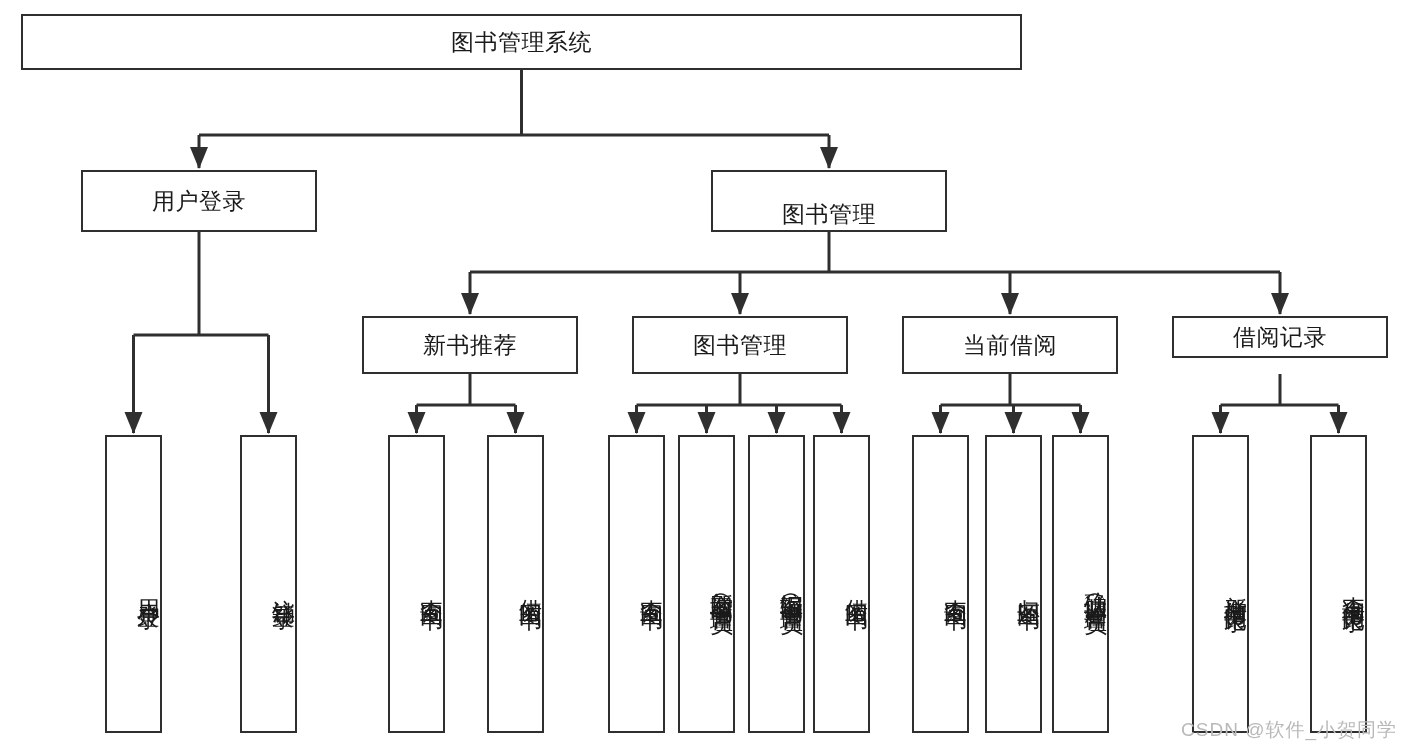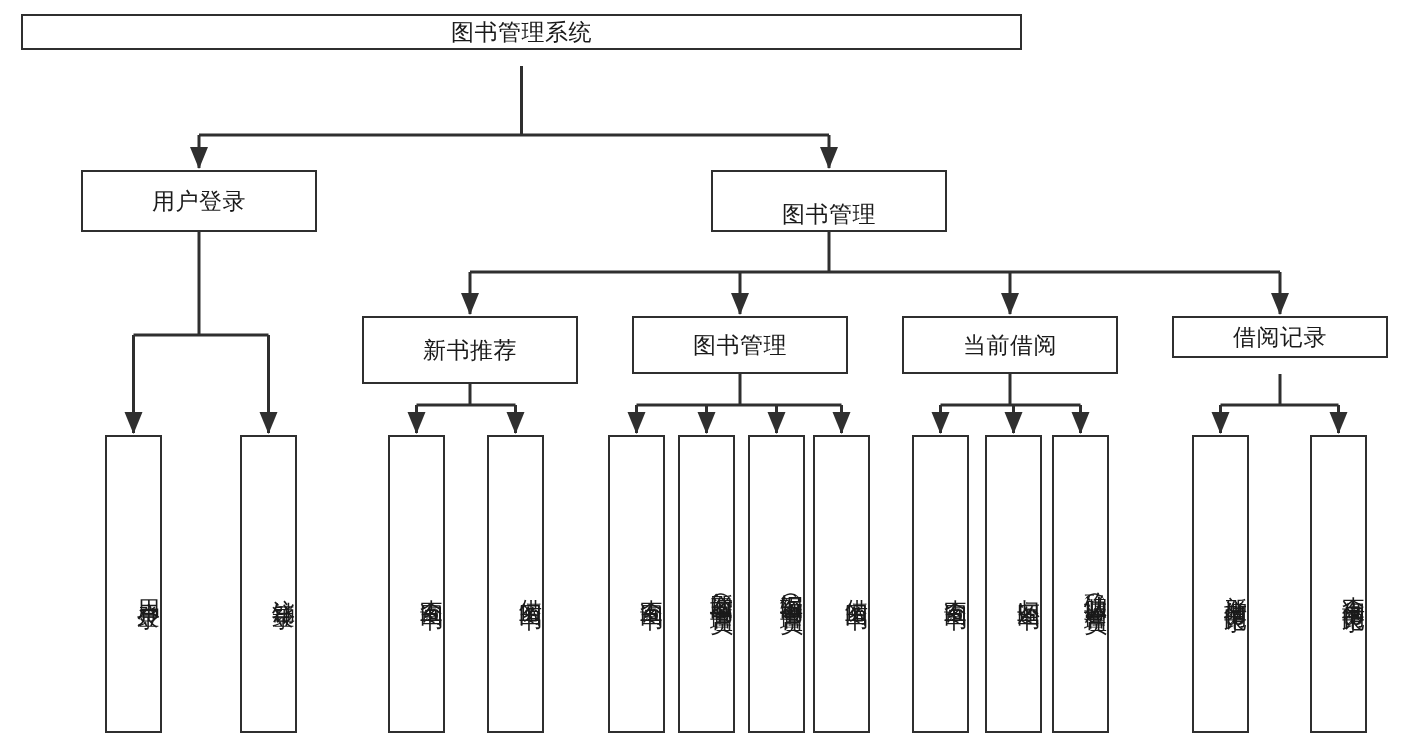--- a/index.html
+++ b/index.html
@@ -121,30 +121,30 @@
       <polygon points="1071.5,412 1089.5,412 1080.5,434" fill="#2f2f2f"></polygon>
       <line x1="1280" y1="374" x2="1280" y2="405" stroke="#2f2f2f" stroke-width="3"></line>
       <line x1="1220.5" y1="405" x2="1338.5" y2="405" stroke="#2f2f2f" stroke-width="3"></line>
       <line x1="1220.5" y1="405" x2="1220.5" y2="433" stroke="#2f2f2f" stroke-width="3"></line>
       <polygon points="1211.5,412 1229.5,412 1220.5,434" fill="#2f2f2f"></polygon>
       <line x1="1338.5" y1="405" x2="1338.5" y2="433" stroke="#2f2f2f" stroke-width="3"></line>
       <polygon points="1329.5,412 1347.5,412 1338.5,434" fill="#2f2f2f"></polygon>
     </svg>
 
   <div id="nodes-layer">
-      <div class="node horiz" style="left: 21px; top: 14px; width: 1001px; height: 36px;">
+      <div class="node horiz" style="left: 21px; top: 14px; width: 1001px; height: 56px;">
         <span class="htext">图书管理系统</span>
       </div>
       <div class="node horiz" style="left: 81px; top: 170px; width: 236px; height: 62px;">
         <span class="htext">用户登录</span>
       </div>
       <div class="node horiz" style="left: 711px; top: 170px; width: 236px; height: 62px; align-items: flex-end;">
         <span class="htext">图书管理</span>
       </div>
-      <div class="node horiz" style="left: 362px; top: 316px; width: 216px; height: 68px;">
+      <div class="node horiz" style="left: 362px; top: 316px; width: 216px; height: 58px;">
         <span class="htext">新书推荐</span>
       </div>
       <div class="node horiz" style="left: 632px; top: 316px; width: 216px; height: 58px;">
         <span class="htext">图书管理</span>
       </div>
       <div class="node horiz" style="left: 902px; top: 316px; width: 216px; height: 58px;">
         <span class="htext">当前借阅</span>
       </div>
       <div class="node horiz" style="left: 1172px; top: 316px; width: 216px; height: 42px;">
         <span class="htext">借阅记录</span>
@@ -183,13 +183,14 @@
         <span class="vtext">确认归还（管理员）</span>
       </div>
       <div class="node vert" style="left: 1192px; top: 435px; width: 57px; height: 298px;">
         <span class="vtext">新增借阅记录</span>
       </div>
       <div class="node vert" style="left: 1310px; top: 435px; width: 57px; height: 298px;">
         <span class="vtext">查询借阅记录</span>
       </div>
     </div>
 
+  <div id="watermark">CSDN @软件_小贺同学</div>
 </div>
 
 </body></html>

